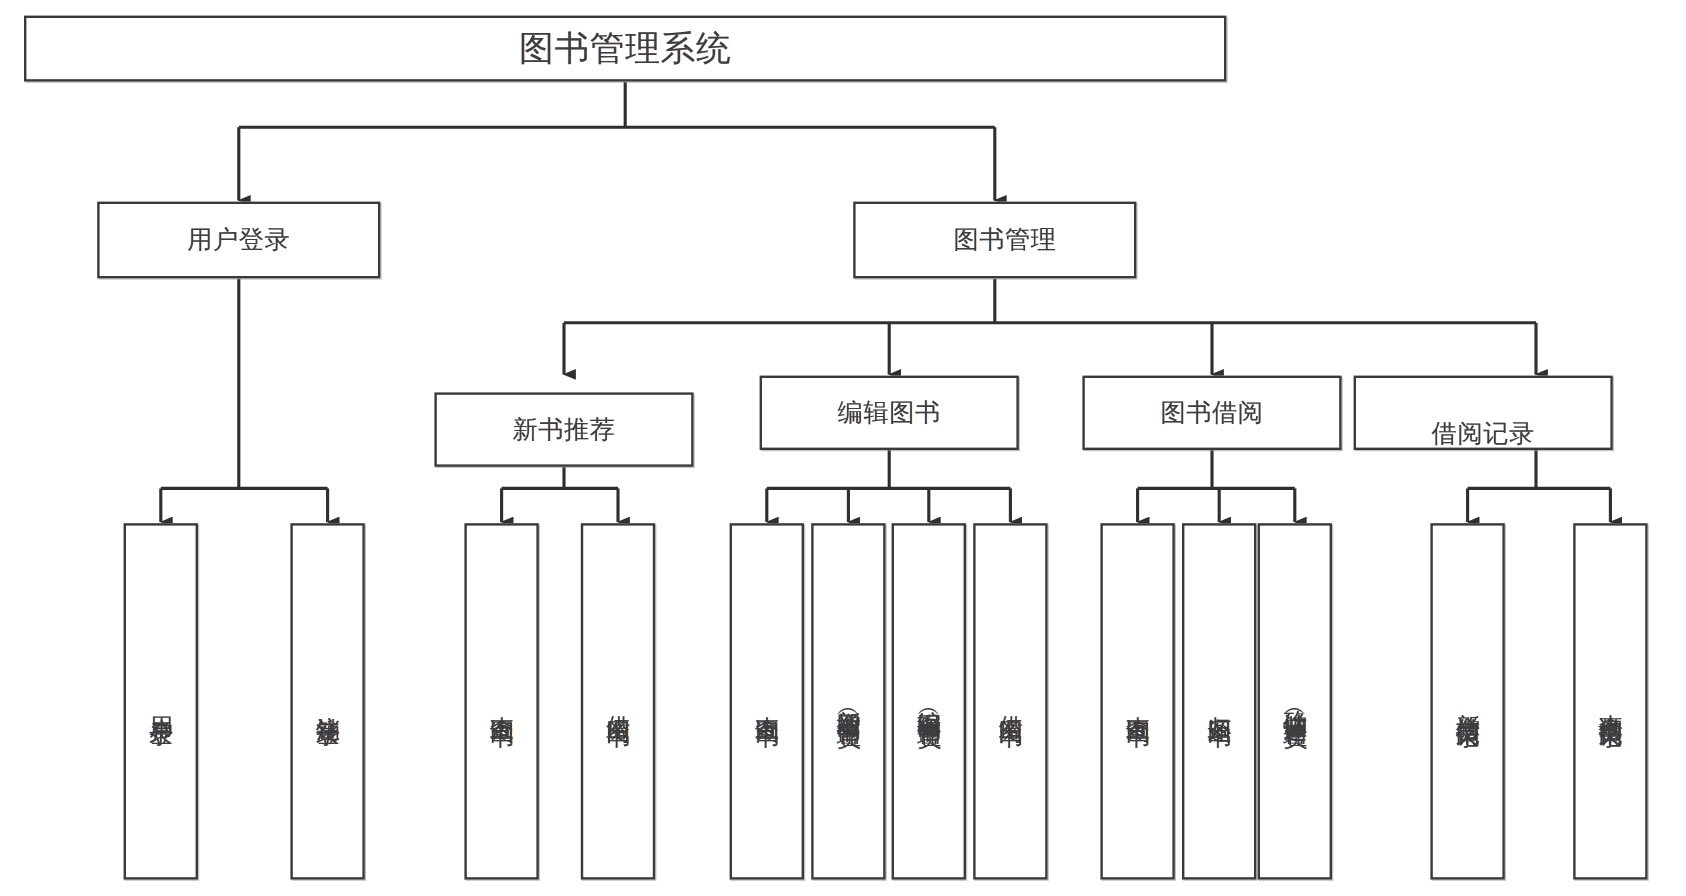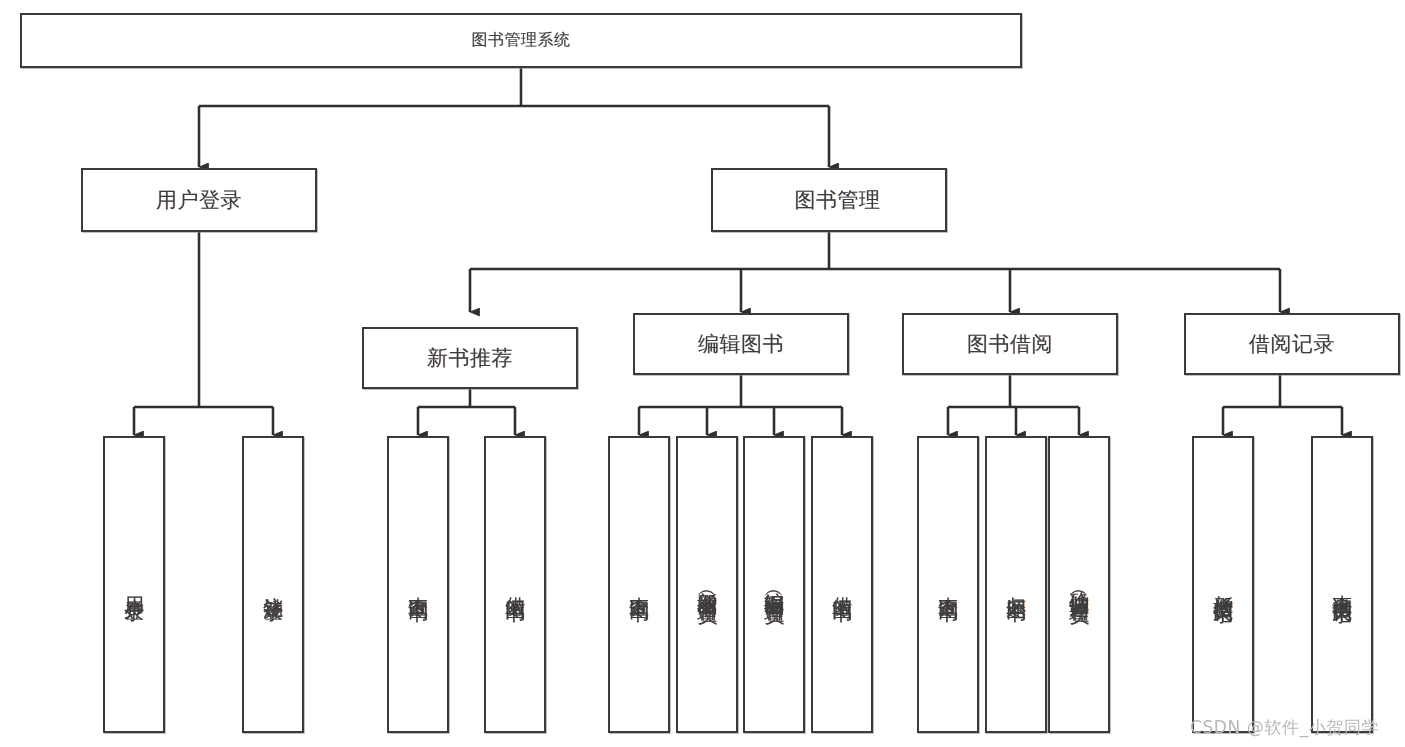--- a/index.html
+++ b/index.html
@@ -31,21 +31,21 @@
     box-shadow: 1px 1px 0 rgba(140,140,145,0.55);
   }
   .node-label {
     color: #3d3d40;
     font-size: 21px;
     line-height: 1.15;
     letter-spacing: 0.5px;
     white-space: nowrap;
     text-shadow: 0.4px 0 rgba(210,120,40,0.30), -0.4px 0 rgba(70,120,200,0.28);
   }
-  .node.root .node-label { font-size: 16px; }
+  .node.root .node-label { font-size: 29px; }
   .node.leaf {
     align-items: center;
     justify-content: center;
     padding: 6px 0;
   }
   .node.leaf .node-label {
     writing-mode: vertical-rl;
     text-orientation: upright;
     font-size: 20px;
     line-height: 1.18;
@@ -124,21 +124,21 @@
       </div>
       <div class="node level3" style="left: 362px; top: 327px; width: 216px; height: 62px;">
         <span class="node-label">新书推荐</span>
       </div>
       <div class="node level3" style="left: 633px; top: 313px; width: 216px; height: 62px;">
         <span class="node-label">编辑图书</span>
       </div>
       <div class="node level3" style="left: 902px; top: 313px; width: 216px; height: 62px;">
         <span class="node-label">图书借阅</span>
       </div>
-      <div class="node level3" style="left: 1184px; top: 313px; width: 216px; height: 62px;">
+      <div class="node level3" style="left: 1128px; top: 313px; width: 216px; height: 62px; align-items: flex-end;">
         <span class="node-label">借阅记录</span>
       </div>
       <div class="node leaf" style="left: 103px; top: 436px; width: 62px; height: 297px;">
         <span class="node-label">用户登录</span>
       </div>
       <div class="node leaf" style="left: 242px; top: 436px; width: 62px; height: 297px;">
         <span class="node-label">注销登录</span>
       </div>
       <div class="node leaf" style="left: 387px; top: 436px; width: 62px; height: 297px;">
         <span class="node-label">查询图书</span>
@@ -168,14 +168,13 @@
         <span class="node-label">确认归还（管理员）</span>
       </div>
       <div class="node leaf" style="left: 1192px; top: 436px; width: 62px; height: 297px;">
         <span class="node-label">新增借阅记录</span>
       </div>
       <div class="node leaf" style="left: 1311px; top: 436px; width: 62px; height: 297px;">
         <span class="node-label">查询借阅记录</span>
       </div>
     </div>
 
-  <div class="watermark">CSDN @软件_小贺同学</div>
 </div>
 
 </body></html>

